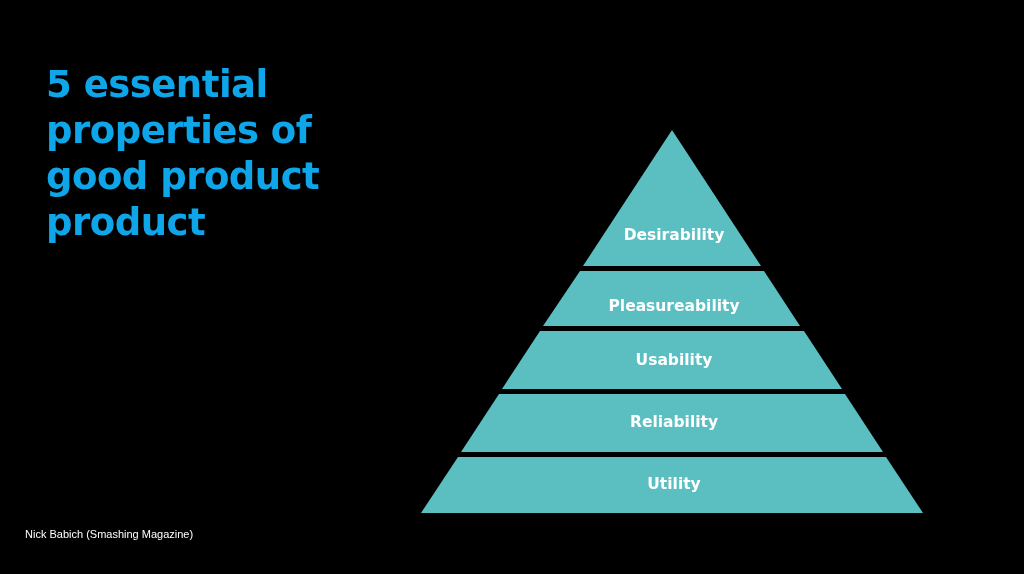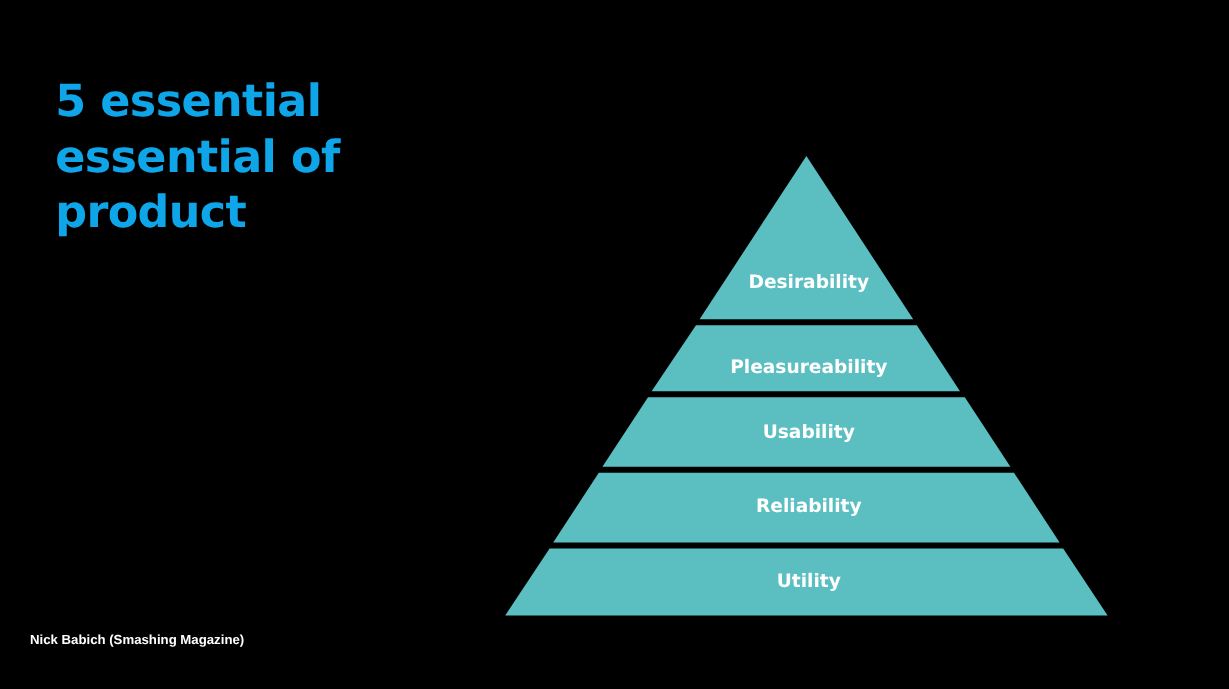--- a/index.html
+++ b/index.html
@@ -5,31 +5,32 @@
   html, body { margin:0; padding:0; }
   body { width:1024px; height:574px; background:#000; position:relative; overflow:hidden; }
   .title {
     position:absolute; left:46px; top:62px; width:320px;
     font-family:"DejaVu Sans", sans-serif; font-weight:bold; color:#0ea5e9;
     font-size:37px; line-height:46px; letter-spacing:-0.5px; margin:0;
   }
   .title span { display:block; white-space:nowrap; }
   .credit {
     position:absolute; left:25px; top:528px;
-    font-family:"Liberation Sans", sans-serif; color:#fff; font-size:11px;font-weight:bold;
+    font-family:"Liberation Sans", sans-serif; color:#fff; font-size:11px;
   }
   svg.pyr { position:absolute; left:0; top:0; }
   .lbl { font-family:"DejaVu Sans", sans-serif; font-weight:bold; font-size:15.5px; fill:#fff; }
 </style>
 </head>
 <body>
 
 <h1 class="title">
   <span>5 essential</span>
-  <span>essential of</span>
+  <span>properties of</span>
+  <span>good product</span>
   <span>product</span>
 </h1>
 
 <svg class="pyr" width="1024" height="574" viewBox="0 0 1024 574">
   <g>
     <polygon points="672,130 761,266 583,266" fill="#5bbfc2"></polygon>
     <text class="lbl" x="674" y="240" text-anchor="middle">Desirability</text>
   </g>
   <g>
     <polygon points="580,271 764,271 800,326 543,326" fill="#5bbfc2"></polygon>

